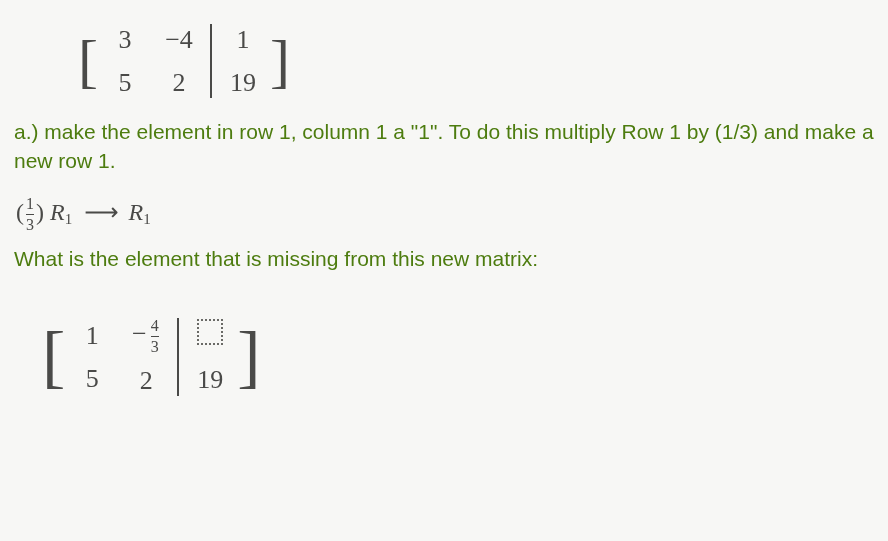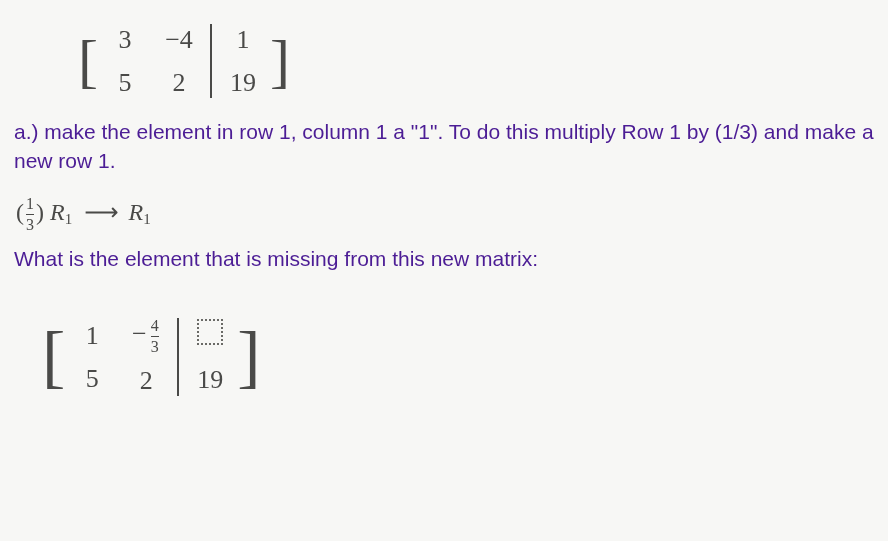--- a/index.html
+++ b/index.html
@@ -6,21 +6,21 @@
   body{
     width:888px;height:541px;
     background:#f7f7f5;
     font-family:Georgia,'Times New Roman',serif;
     color:#4a4a48;
     font-size:22px;
     line-height:1.35;
     box-sizing:border-box;
     padding:18px 14px 0 14px;
   }
-  .para{font-family:-apple-system,Helvetica,Arial,sans-serif;color:#4c1d95;font-size:21px}
+  .para{font-family:-apple-system,Helvetica,Arial,sans-serif;color:#4d7c0f;font-size:21px}
   .mat{display:inline-flex;align-items:center;position:relative;margin-left:64px}
   .mat2{margin-left:28px;margin-top:18px}
   .col{display:flex;flex-direction:column;align-items:center}
   .cell{min-width:34px;text-align:center;padding:4px 10px;font-size:26px;font-family:Georgia,serif}
   .bracket{font-size:60px;line-height:50px;font-family:Georgia,serif;position:relative}
   .vline{width:2px;align-self:stretch;background:#4a4a48;margin:6px 4px}
   .rowop{font-family:Georgia,serif;font-size:24px;margin:12px 2px}
   .frac{display:inline-flex;flex-direction:column;align-items:center;vertical-align:middle;font-size:16px;line-height:1;margin:0 2px}
   .frac .d{border-top:1.5px solid #4a4a48;padding-top:2px;margin-top:2px}
   .sub{font-size:15px;vertical-align:-4px}

